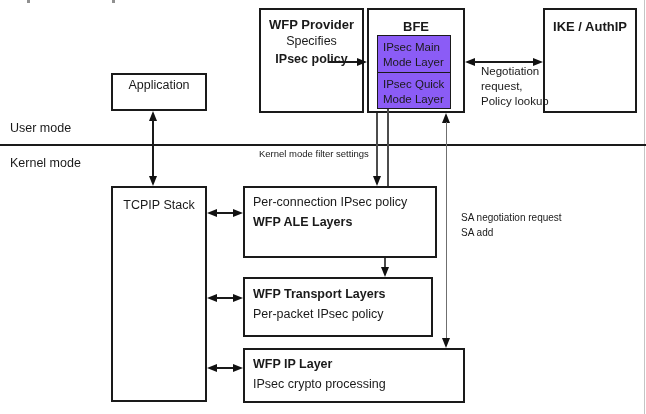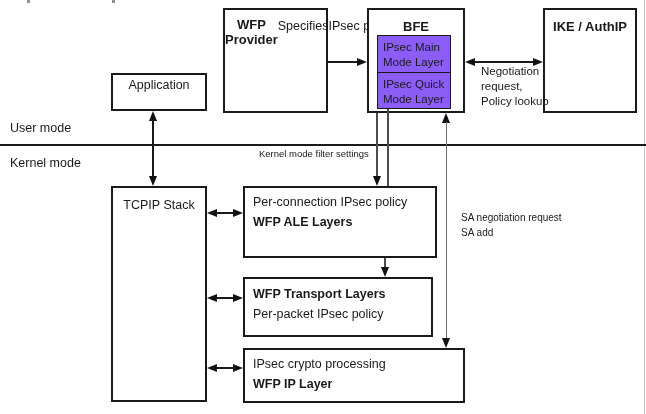--- a/index.html
+++ b/index.html
@@ -12,21 +12,21 @@
     border:2px solid #1a1a1a; background:#ffffff;
   }
   .subbox {
     position:absolute; box-sizing:border-box;
     border:1px solid #1a1a1a; background:#8b5cf6;
   }
   .subcell { box-sizing:border-box; padding:4px 5px; font-size:11.5px; line-height:14.5px; }
   .subcell.first { border-bottom:1px solid #1a1a1a; height:37px; }
   .box-title { font-weight:bold; font-size:13px; }
   .txt { position:absolute; white-space:nowrap; }
-  .center-col { display:flex; flex-direction:row; align-items:flex-start; text-align:center; }
+  .center-col { display:flex; flex-direction:column; align-items:center; text-align:center;margin-left:36px; }
   .hline { position:absolute; height:1.5px; background:#1a1a1a; }
   .vline { position:absolute; width:1.5px; background:#1a1a1a; }
   .vline.dim { background:#6f6f6f; }
   .vline.mid { background:#4c4c4c; }
   .head { position:absolute; width:0; height:0; }
   .head.right { border-top:4.5px solid transparent; border-bottom:4.5px solid transparent; border-left:10px solid #111; }
   .head.left  { border-top:4.5px solid transparent; border-bottom:4.5px solid transparent; border-right:10px solid #111; }
   .head.down  { border-left:4.5px solid transparent; border-right:4.5px solid transparent; border-top:10px solid #111; }
   .head.up    { border-left:4.5px solid transparent; border-right:4.5px solid transparent; border-bottom:10px solid #111; }
   .small-label { font-size:9.5px; }
@@ -48,21 +48,21 @@
   <div class="txt mode-label" style="left:10px; top:121px;">User mode</div>
   <div class="txt mode-label" style="left:10px; top:156px;">Kernel mode</div>
 
   <div class="box" style="left:111px; top:73px; width:96px; height:38px; display:flex; justify-content:center;">
     <span class="body-line">Application</span>
   </div>
 
   <div class="box center-col" style="left:223px; top:8px; width:105px; height:105px; padding-top:7px;">
     <span class="box-title">WFP Provider</span>
     <span class="body-line" style="line-height:18px;">Specifies</span>
-    <span class="body-line" style="line-height:18px;">IPsec policy</span>
+    <span class="body-line" style="line-height:18px;font-weight:bold;">IPsec policy</span>
   </div>
 
   <div class="box" style="left:367px; top:8px; width:98px; height:105px; text-align:center; padding-top:7px;">
     <span class="box-title">BFE</span>
   </div>
   <div class="subbox" style="left:377px; top:35px; width:74px; height:74px;">
     <div class="subcell first">IPsec Main Mode Layer</div>
     <div class="subcell">IPsec Quick Mode Layer</div>
   </div>
 
@@ -78,22 +78,22 @@
     <div class="body-line">Per-connection IPsec policy</div>
     <div class="body-line box-title" style="font-size:12.5px;">WFP ALE Layers</div>
   </div>
 
   <div class="box" style="left:243px; top:277px; width:190px; height:60px; padding:5px 8px;">
     <div class="body-line box-title" style="font-size:12.5px;">WFP Transport Layers</div>
     <div class="body-line">Per-packet IPsec policy</div>
   </div>
 
   <div class="box" style="left:243px; top:348px; width:222px; height:55px; padding:4px 8px;">
+    <div class="body-line box-title" style="font-size:12.5px;">WFP IP Layer</div>
     <div class="body-line">IPsec crypto processing</div>
-    <div class="body-line box-title" style="font-size:12.5px;">WFP IP Layer</div>
   </div>
 
   <div>
     <div class="hline" style="left:328px; top:61.2px; width:30px;"></div>
     <div class="head right" style="left:357px; top:57.5px;"></div>
   </div>
 
   <div>
     <div class="head left" style="left:465px; top:57.5px;"></div>
     <div class="hline" style="left:474px; top:61.2px; width:60px;"></div>

